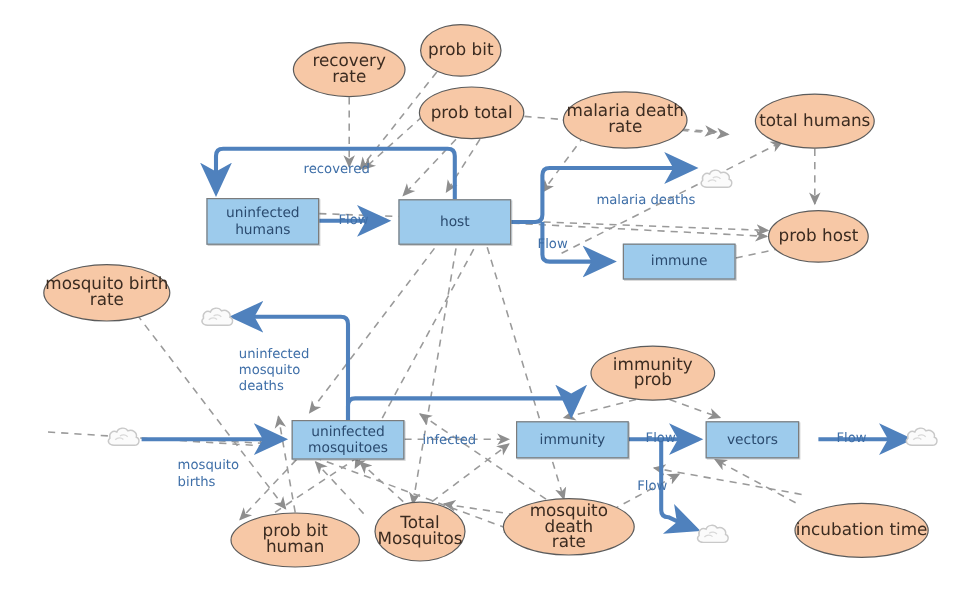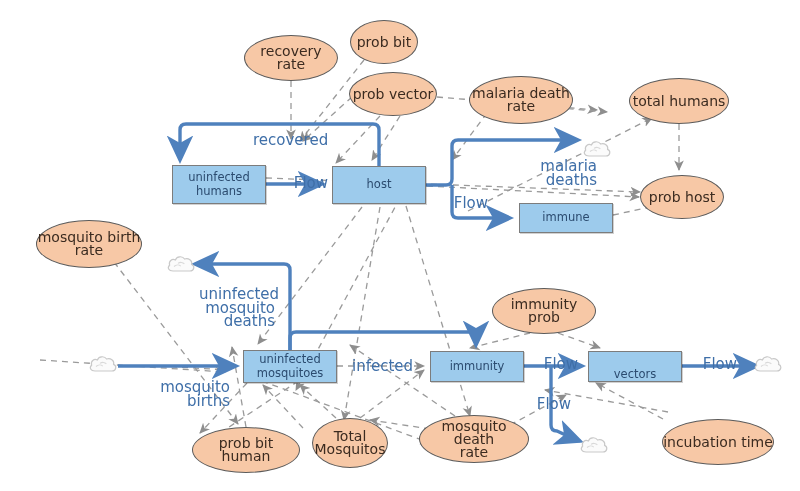--- a/index.html
+++ b/index.html
@@ -30,23 +30,23 @@
     color:#3b2b20;
     font-size:14px;
     line-height:13px;
     display:flex;align-items:center;justify-content:center;
     text-align:center;
     z-index:4;
   }
   .flow-label{
     position:absolute;
     color:#3f6fa8;
-    font-size:15px;
+    font-size:11px;
     line-height:13.5px;
-    text-align:right;
+    text-align:left;
     white-space:pre-line;
     z-index:5;
     pointer-events:none;
   }
   .cloud{position:absolute;z-index:3;}
 </style>
 </head>
 <body>
 
 <div id="canvas">
@@ -167,31 +167,31 @@
       </div>
       <div class="stock" style="left: 519px; top: 203px; width: 94px; height: 30px;">
         <span>immune</span>
       </div>
       <div class="stock" style="left: 243px; top: 350px; width: 94px; height: 33px;">
         <span>uninfected<br>mosquitoes</span>
       </div>
       <div class="stock" style="left: 430px; top: 351px; width: 94px; height: 31px;">
         <span>immunity</span>
       </div>
-      <div class="stock" style="left: 588px; top: 351px; width: 94px; height: 31px; align-items: flex-end;">
+      <div class="stock" style="left: 588px; top: 351px; width: 78px; height: 31px;">
         <span>vectors</span>
       </div>
       <div class="aux" style="left: 244px; top: 35px; width: 94px; height: 46px;">
         <span>recovery rate</span>
       </div>
       <div class="aux" style="left: 350px; top: 20px; width: 68px; height: 44px;">
         <span>prob bit</span>
       </div>
       <div class="aux" style="left: 349px; top: 72px; width: 88px; height: 44px;">
-        <span>prob vector</span>
+        <span>prob total</span>
       </div>
       <div class="aux" style="left: 469px; top: 76px; width: 104px; height: 48px;">
         <span>malaria death<br>rate</span>
       </div>
       <div class="aux" style="left: 629px; top: 78px; width: 100px; height: 46px;">
         <span>total humans</span>
       </div>
       <div class="aux" style="left: 640px; top: 175px; width: 84px; height: 44px;">
         <span>prob host</span>
       </div>

